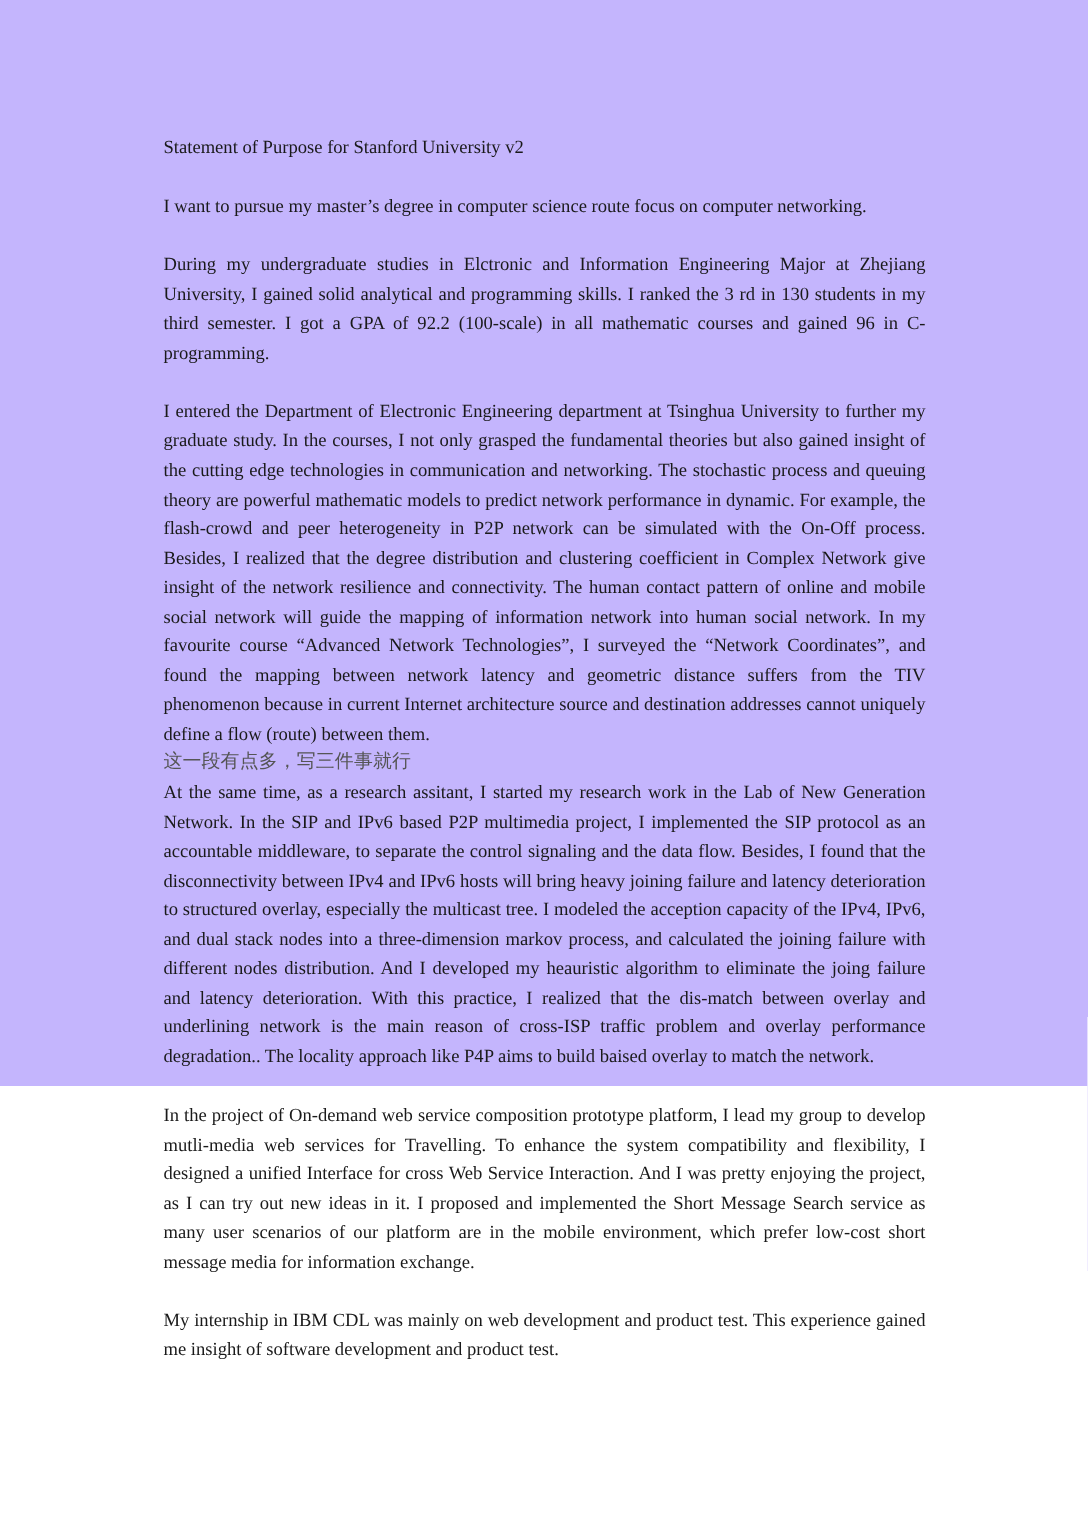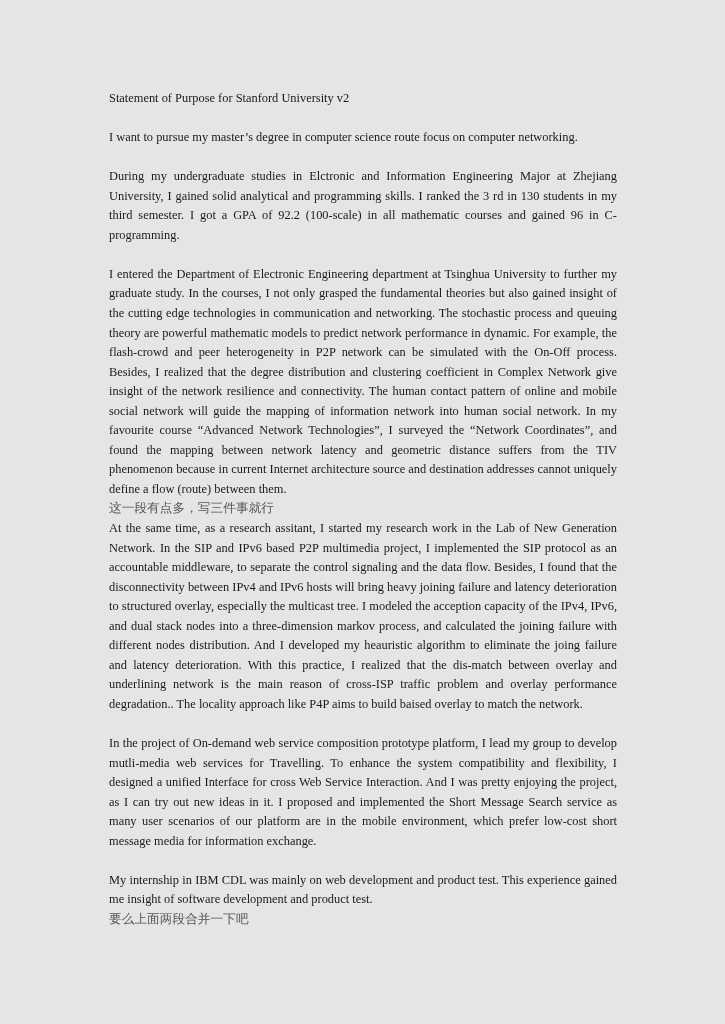--- a/index.html
+++ b/index.html
@@ -12,22 +12,22 @@
     height: 1024px;
     position: relative;
     overflow: hidden;
     font-family: "Liberation Serif", "DejaVu Serif", serif;
   }
   .page {
     position: absolute;
     left: 0;
     top: 0;
     width: 725px;
-    height: 1024px;
-    background: #e5e5e5;
+    height: 724px;
+    background: #c4b5fd;
   }
   .text-column {
     position: absolute;
     left: 109px;
     top: 89px;
     width: 508px;
   }
   .para {
     margin: 0;
     font-size: 12.4px;
@@ -43,21 +43,21 @@
   }
   .spacer {
     height: 19.55px;
   }
   .cjk-note {
     margin: 0;
     font-size: 12.6px;
     line-height: 19.55px;
     color: #555555;
     text-align: left;
-    font-family: Liberation Serif, serif;
+    font-family: Liberation Mono, monospace;
     letter-spacing: 0.1px;
   }
   .title-line {
     margin: 0;
     font-size: 12.4px;
     line-height: 19.55px;
     color: #1a1a1a;
     text-align: left;
   }
 </style>
@@ -86,16 +86,15 @@
     <p class="para last-line-natural">At the same time, as a research assitant, I started my research work in the Lab of New Generation Network. In the SIP and IPv6 based P2P multimedia project, I implemented the SIP protocol as an accountable middleware, to separate the control signaling and the data flow. Besides, I found that the disconnectivity between IPv4 and IPv6 hosts will bring heavy joining failure and latency deterioration to structured overlay, especially the multicast tree. I modeled the acception capacity of the IPv4, IPv6, and dual stack nodes into a three-dimension markov process, and calculated the joining failure with different nodes distribution. And I developed my heauristic algorithm to eliminate the joing failure and latency deterioration. With this practice, I realized that the dis-match between overlay and underlining network is the main reason of cross-ISP traffic problem and overlay performance degradation.. The locality approach like P4P aims to build baised overlay to match the network.</p>
 
     <div class="spacer"></div>
 
     <p class="para last-line-natural">In the project of On-demand web service composition prototype platform, I lead my group to develop mutli-media web services for Travelling. To enhance the system compatibility and flexibility, I designed a unified Interface for cross Web Service Interaction. And I was pretty enjoying the project, as I can try out new ideas in it. I proposed and implemented the Short Message Search service as many user scenarios of our platform are in the mobile environment, which prefer low-cost short message media for information exchange.</p>
 
     <div class="spacer"></div>
 
     <p class="para last-line-natural">My internship in IBM CDL was mainly on web development and product test. This experience gained me insight of software development and product test.</p>
 
-    <p class="cjk-note">要么上面两段合并一下吧</p>
 
   </div>
 </div>
 
 </body></html>

